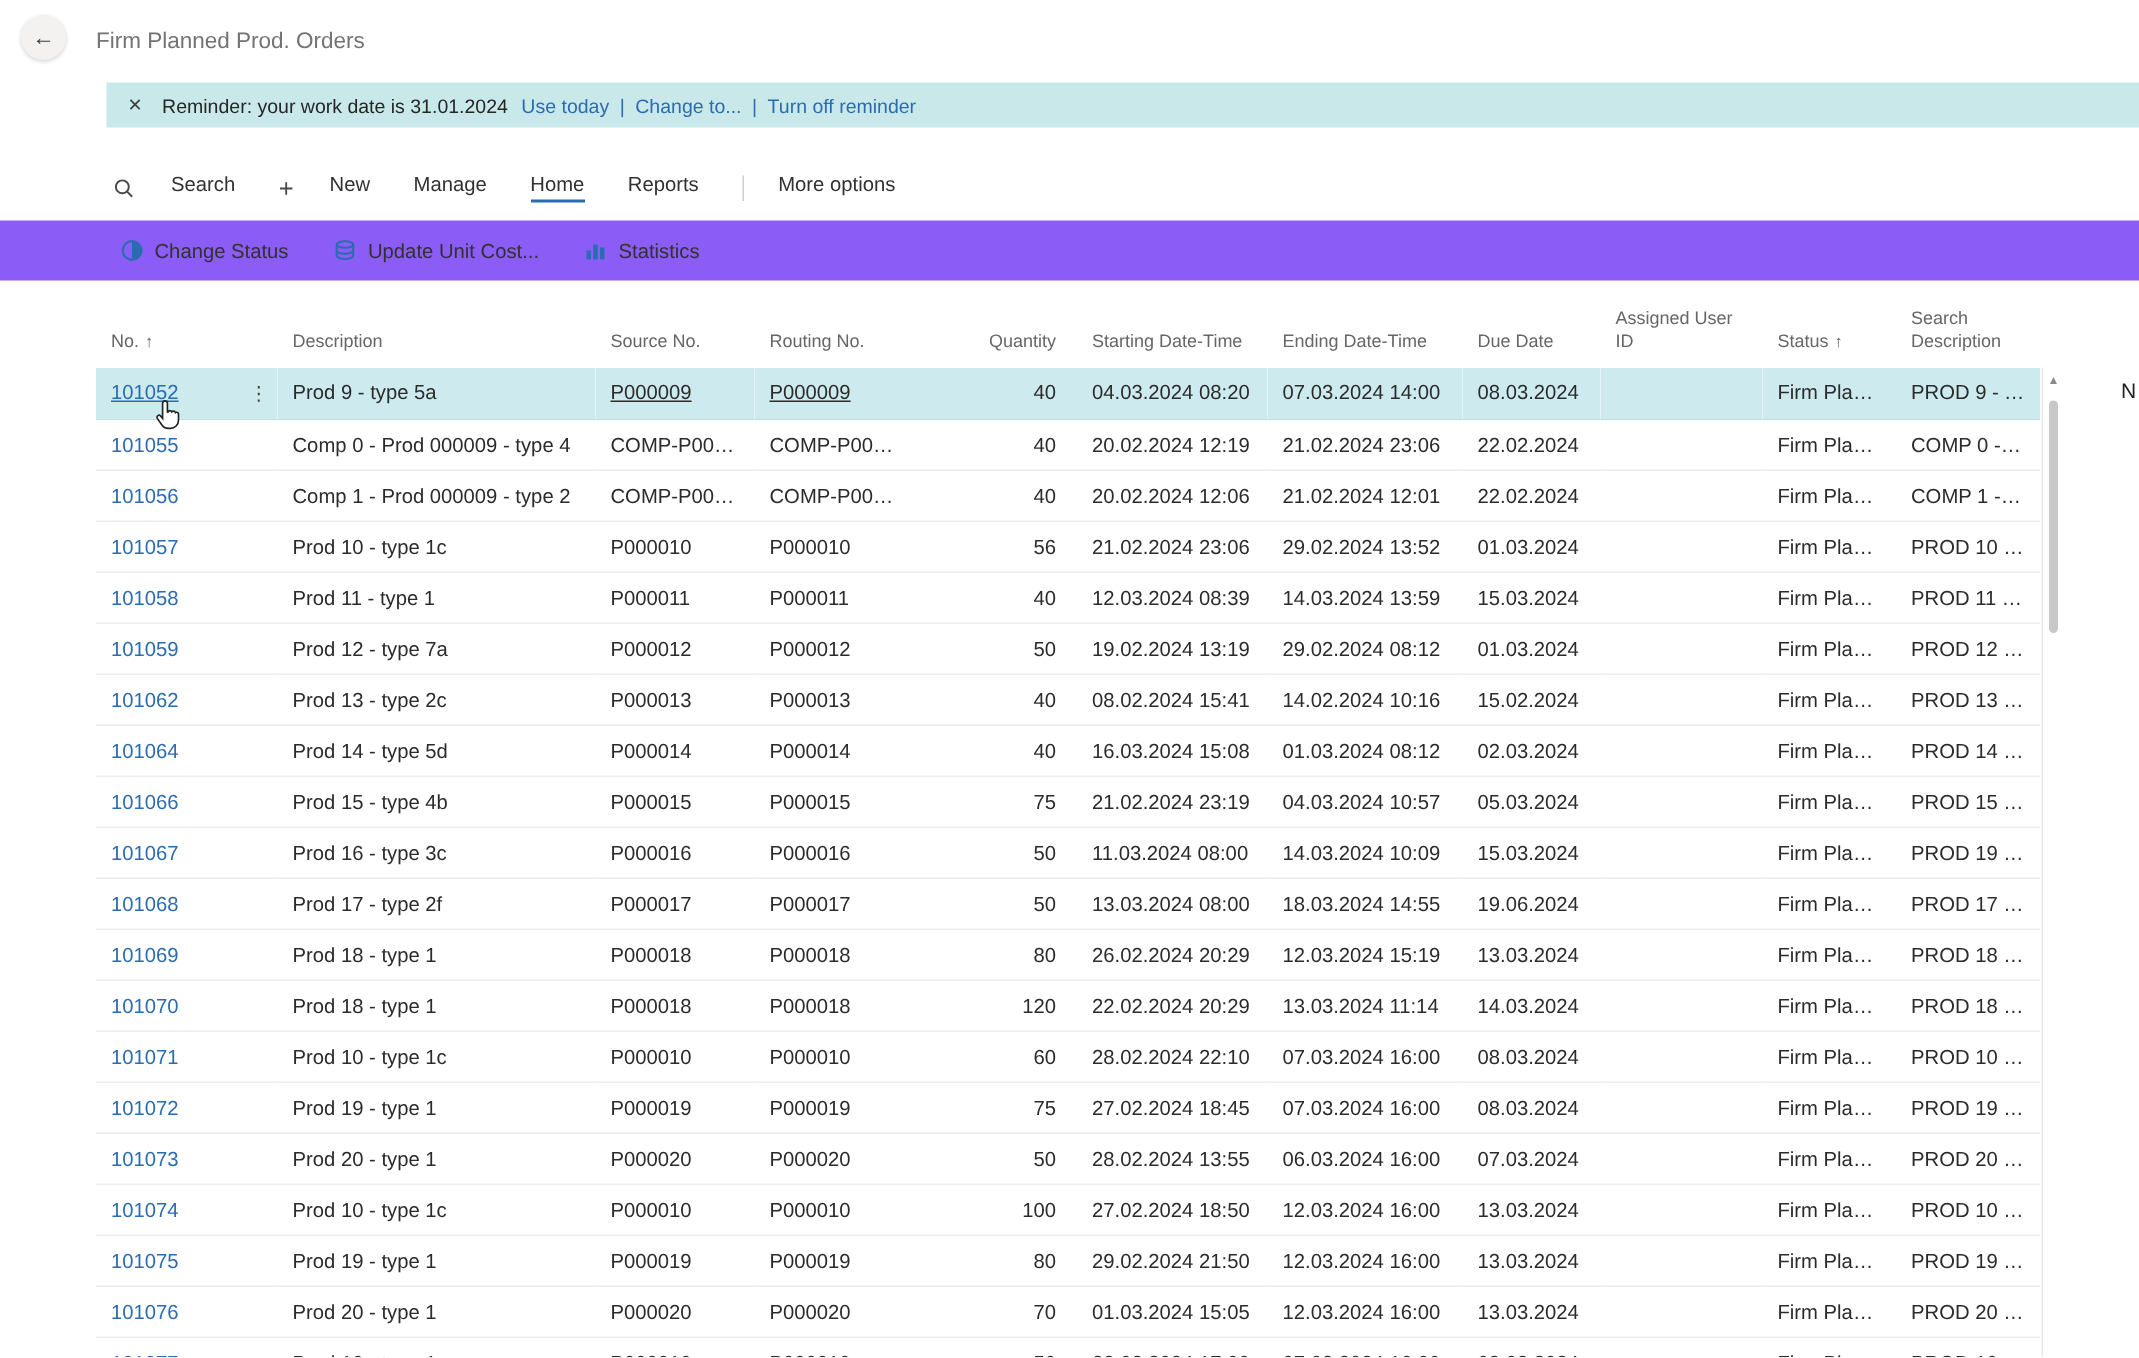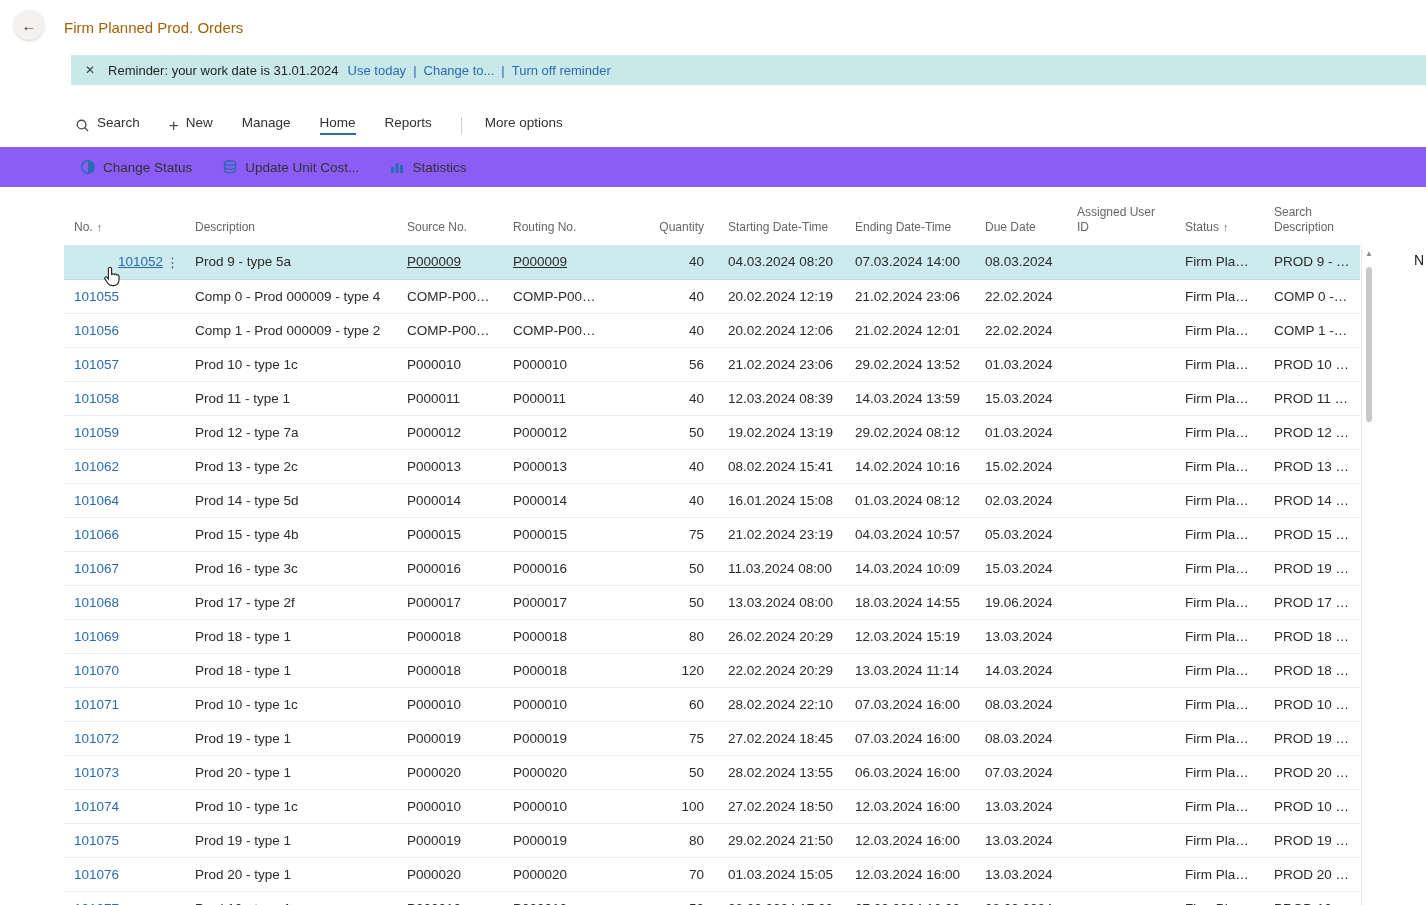--- a/index.html
+++ b/index.html
@@ -3,35 +3,35 @@
 <meta charset="utf-8">
 <style>
   html,body { margin:0; padding:0; background:#fff; }
   body { font-family:"Liberation Sans", sans-serif; color:#2b2b2b; }
   .app { position:relative; width:1426px; height:905px; overflow:hidden; background:#fff; }
 
   
   .back-btn { position:absolute; left:14px; top:10px; width:30px; height:30px; border-radius:50%;
     background:#f3f2f1; box-shadow:0 1px 3px rgba(0,0,0,.18); display:flex; align-items:center;
     justify-content:center; font-size:15px; color:#3b3a39; cursor:pointer; }
-  .page-title { position:absolute; left:64px; top:19px; font-size:15px; color:#a16207; }
+  .page-title { position:absolute; left:64px; top:19px; font-size:15px; color:#737373; }
 
   
   .reminder { position:absolute; left:71px; top:55px; right:0; height:30px;
     background:var(--banner-bg,#c8e8ea); display:flex; align-items:center; font-size:13px; }
   .reminder .close { margin:0 13px 0 14px; font-size:12px; color:#404040; cursor:pointer; }
   .reminder .msg { color:#262626; }
   .reminder .links { margin-left:9px; color:var(--accent,#2b6cb0); display:flex; align-items:center; }
   .reminder .links .lnk { cursor:pointer; }
   .reminder .links .sep { margin:0 7px; }
 
   
   .menu-bar { position:absolute; left:75px; top:106px; height:38px; display:flex; align-items:center;
     font-size:13.5px; color:#323130; }
-  .menu-item { display:flex; align-items:center; gap:7px; margin-right:29px; cursor:pointer; }
+  .menu-item { display:flex; align-items:center; gap:24px; margin-right:29px; cursor:pointer; }
   .menu-item .lbl { padding-bottom:3px; border-bottom:2px solid transparent; }
   .menu-item.active .lbl { border-bottom-color:var(--accent,#2b6cb0); }
   .plus-glyph { font-size:17px; line-height:1; color:#4a4a4a; }
   .vsep { width:1px; height:17px; background:#cfcecd; margin-right:23px; }
 
   
   .cmd-bar { position:absolute; left:0; top:147px; width:100%; height:40px; background:#8b5cf6;
     display:flex; align-items:center; padding-left:80px; box-sizing:border-box; }
   .cmd-item { display:flex; align-items:center; gap:7px; margin-right:30px; font-size:13.5px;
     color:#323130; cursor:pointer; }
@@ -43,21 +43,21 @@
     font-size:12px; text-align:left; vertical-align:bottom; padding:0 10px 9px 10px; line-height:1.3; }
   th.c-qty { text-align:right; padding-right:14px; }
   .sort { margin-left:4px; font-size:11px; }
   td { height:34px; box-sizing:border-box; padding:0 10px; border-bottom:1px solid #ececec;
     white-space:nowrap; overflow:hidden; text-overflow:ellipsis; color:#2b2b2b; }
   td.c-no { position:relative; }
   .no-link { color:var(--accent,#2b6cb0); text-decoration:none; cursor:pointer; }
   td.c-qty { text-align:right; padding-right:14px; }
   td.c-start { padding-left:10px; }
   tr.selected td { background:var(--selected-row-bg,#cdebee); border-bottom-color:#b9e0e4; }
-  tr.selected .no-link { text-decoration:underline;margin-left:44px; }
+  tr.selected .no-link { text-decoration:underline; }
   tr.selected td.c-source .cellv, tr.selected td.c-routing .cellv { text-decoration:underline; }
   .row-menu { position:absolute; right:6px; top:50%; transform:translateY(-50%); color:#444;
     font-size:13px; cursor:pointer; }
 
   
   .scrollbar { position:absolute; left:1361px; top:245px; width:14px; height:660px;
     border-left:1px solid #e8e8e8; background:#fff; }
   .scroll-up { width:100%; height:16px; display:flex; align-items:center; justify-content:center;
     font-size:8px; color:#8a8a8a; cursor:pointer; }
   .scroll-thumb { position:absolute; left:4px; top:22px; width:6px; height:155px; background:#c8c8c8;
@@ -265,21 +265,21 @@
       <td class="c-user"><span class="cellv"></span></td>
       <td class="c-status"><span class="cellv">Firm Planned</span></td>
       <td class="c-search"><span class="cellv">PROD 13 - ...</span></td>
     </tr>
           <tr>
       <td class="c-no"><a class="cellv no-link">101064</a></td>
       <td class="c-desc"><span class="cellv">Prod 14 - type 5d</span></td>
       <td class="c-source"><span class="cellv">P000014</span></td>
       <td class="c-routing"><span class="cellv">P000014</span></td>
       <td class="c-qty"><span class="cellv">40</span></td>
-      <td class="c-start"><span class="cellv">16.01.2024 15:08</span></td>
+      <td class="c-start"><span class="cellv">16.03.2024 15:08</span></td>
       <td class="c-end"><span class="cellv">01.03.2024 08:12</span></td>
       <td class="c-due"><span class="cellv">02.03.2024</span></td>
       <td class="c-user"><span class="cellv"></span></td>
       <td class="c-status"><span class="cellv">Firm Planned</span></td>
       <td class="c-search"><span class="cellv">PROD 14 - ...</span></td>
     </tr>
           <tr>
       <td class="c-no"><a class="cellv no-link">101066</a></td>
       <td class="c-desc"><span class="cellv">Prod 15 - type 4b</span></td>
       <td class="c-source"><span class="cellv">P000015</span></td>

